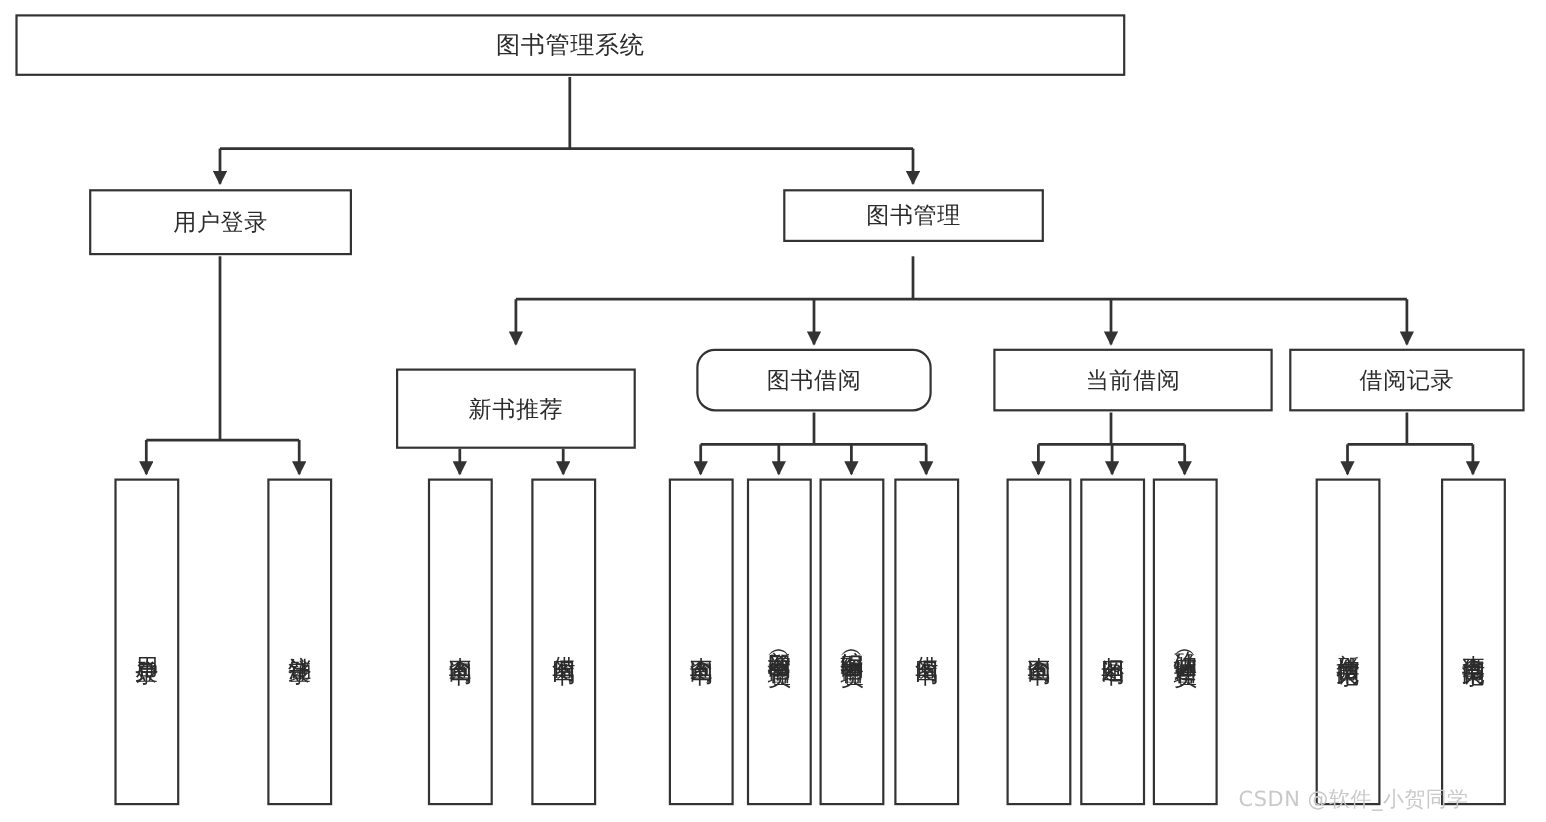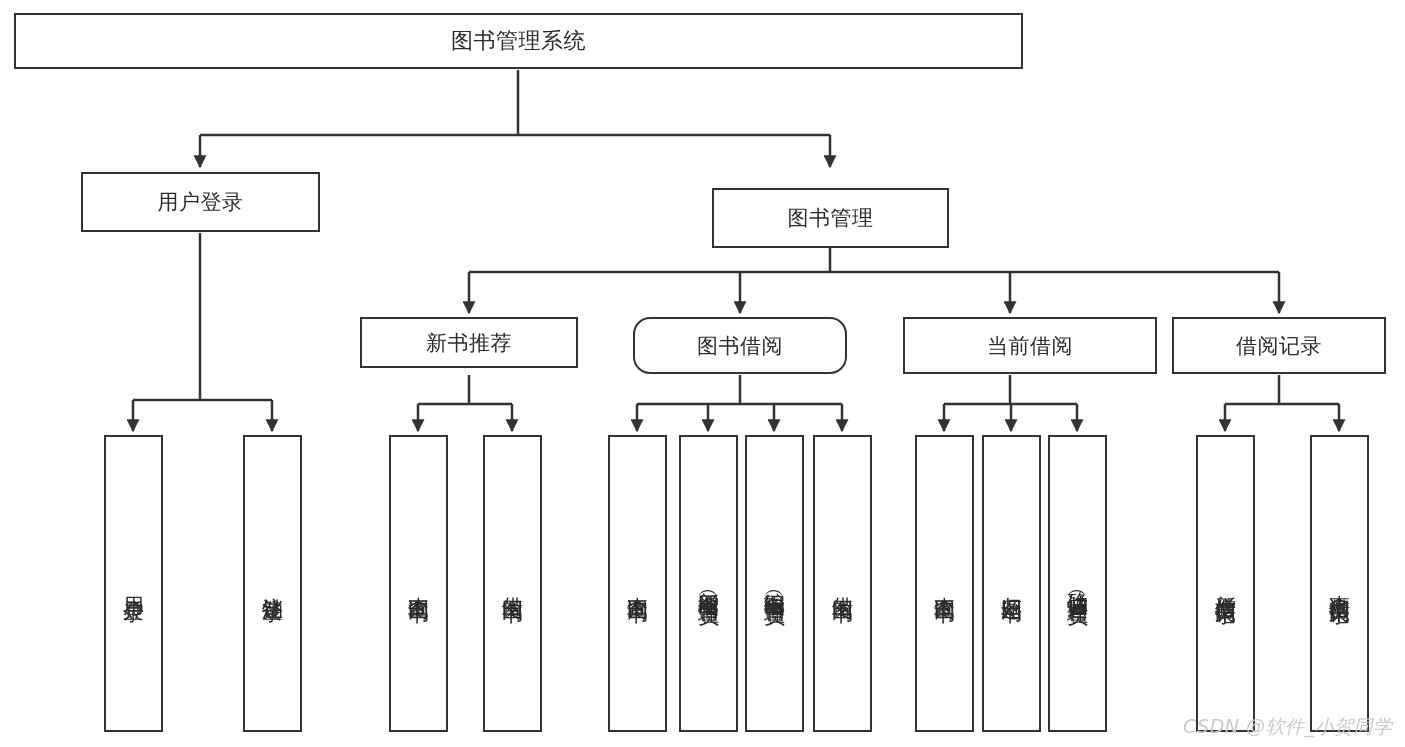--- a/index.html
+++ b/index.html
@@ -123,25 +123,25 @@
     </g>
   </svg>
 
   <div class="node horiz root" style="left:14px; top:13px; width:1009px; height:56px;">
     <span>图书管理系统</span>
   </div>
 
   <div class="node horiz" style="left:81px; top:172px; width:239px; height:60px;">
     <span>用户登录</span>
   </div>
-  <div class="node horiz" style="left:712px; top:188px; width:237px; height:60px;">
+  <div class="node horiz" style="left:712px; top:172px; width:237px; height:48px;">
     <span>图书管理</span>
   </div>
 
-  <div class="node horiz" style="left:360px; top:317px; width:218px; height:51px;">
+  <div class="node horiz" style="left:360px; top:335px; width:218px; height:73px;">
     <span>新书推荐</span>
   </div>
   <div class="node horiz" style="left:633px; top:317px; width:214px; height:57px;border-radius:17px;">
     <span>图书借阅</span>
   </div>
   <div class="node horiz" style="left:903px; top:317px; width:254px; height:57px;">
     <span>当前借阅</span>
   </div>
   <div class="node horiz" style="left:1172px; top:317px; width:214px; height:57px;">
     <span>借阅记录</span>
@@ -184,15 +184,15 @@
     <span>确认归还（管理员）</span>
   </div>
 
   <div class="node vert" style="left:1196px; top:435px; width:59px; height:297px;">
     <span>新增借阅记录</span>
   </div>
   <div class="node vert" style="left:1310px; top:435px; width:59px; height:297px;">
     <span>查询借阅记录</span>
   </div>
 
-  <div class="watermark" style="left:1183px; top:714px;font-style:italic;">CSDN @软件_小贺同学</div>
+  <div class="watermark" style="left:1126px; top:714px;">CSDN @软件_小贺同学</div>
 
 </div>
 
 </body></html>

